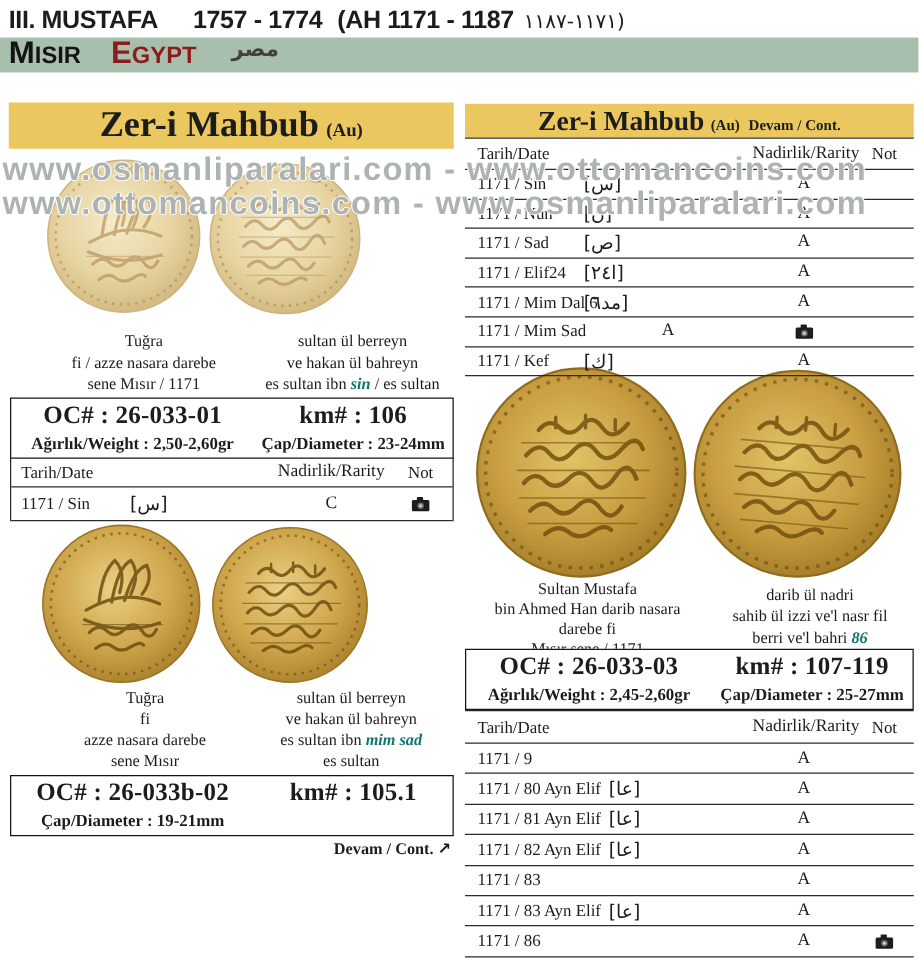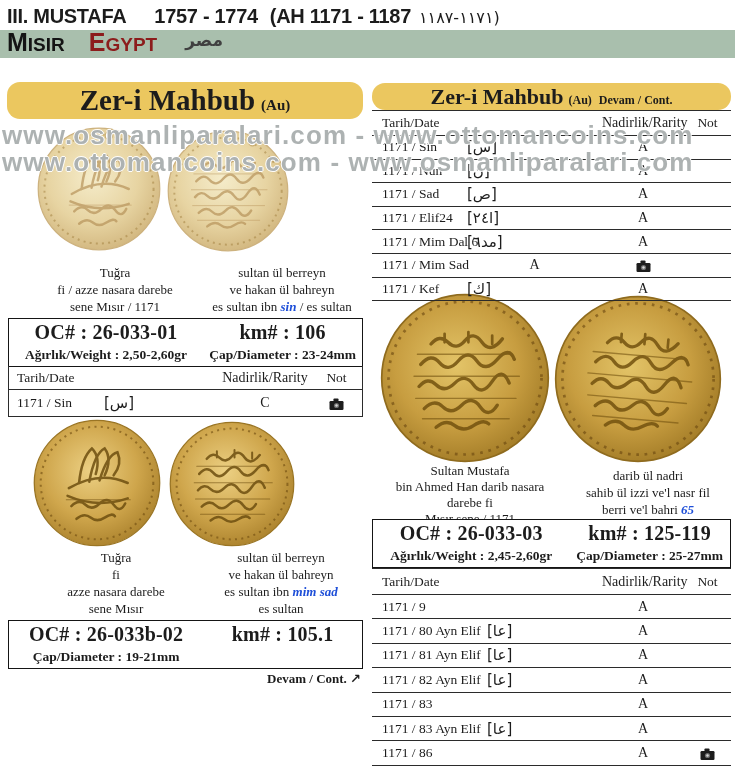--- a/index.html
+++ b/index.html
@@ -29,21 +29,21 @@
       text-shadow:0 1px 0 rgba(255,255,255,.95),0 -1px 0 rgba(255,255,255,.95),
                   1px 0 0 rgba(255,255,255,.95),-1px 0 0 rgba(255,255,255,.95);}
   .wm1{top:120px;}
   .wm2{top:147px;}
 
   
   .col{position:absolute;top:0;height:781px;}
   .col-left{left:7px;width:358px;}
   .col-right{left:372px;width:359px;}
 
-  .gold-band{position:absolute;background:#ebc75f;display:flex;justify-content:center;align-items:baseline;border-radius:13px;}
+  .gold-band{position:absolute;background:#ebc75f;display:flex;justify-content:center;align-items:baseline;}
   .gb-left{top:82px;left:0;width:356px;height:37px;}
   .gb-left .gb-title{font-size:29px;font-weight:bold;line-height:37px;}
   .gb-left .gb-metal{font-size:15px;font-weight:bold;margin-left:6px;}
   .gb-right{top:83px;left:0;width:359px;height:27px;}
   .gb-right .gb-title{font-size:22px;font-weight:bold;line-height:27px;}
   .gb-right .gb-metal{font-size:12px;font-weight:bold;margin-left:5px;}
   .gb-right .gb-suffix{font-size:12px;font-weight:bold;margin-left:7px;}
 
   
   .coins{position:absolute;z-index:1;}
@@ -59,21 +59,21 @@
   .coin .ink{stroke-width:2;stroke-linecap:round;}
   .coin.pale .ink{stroke:#b7935a;opacity:.7;}
   .coin.gold .ink{stroke:#6e4f10;opacity:.85;}
   .coin.deep .ink{stroke:#73520f;opacity:.85;}
   .coin .hole{fill:#ffffff;stroke:#c9ae74;stroke-width:1;}
 
   
   .caps{position:absolute;z-index:2;}
   .cap{position:absolute;text-align:center;font-size:13px;line-height:17px;}
   .cap div{white-space:nowrap;}
-  .red-em{color:#1d4ed8;font-style:italic;font-weight:bold;}
+  .red-em{color:#0f766e;font-style:italic;font-weight:bold;}
 
   
   .specbox{position:absolute;border:1.5px solid #151515;background:#fff;z-index:2;
            display:grid;grid-template-columns:55% 45%;grid-template-rows:26px 19px;align-items:center;}
   .specbox .oc,.specbox .km{font-size:20px;font-weight:bold;text-align:center;letter-spacing:0.2px;}
   .specbox .wt,.specbox .dia{font-size:13.5px;font-weight:bold;text-align:center;}
 
   
   .cat-table{position:absolute;z-index:2;background:transparent;}
   .trow{display:grid;align-items:center;border-bottom:1.2px solid #2b2b2b;}
@@ -336,27 +336,27 @@
     <div class="caps" style="top:463px;left:0;width:359px;height:58px;">
       <div class="cap" style="left:8px;width:180px;line-height:16px;">
           <div>Sultan Mustafa</div>
           <div>bin Ahmed Han darib nasara</div>
           <div>darebe fi</div>
           <div>Mısır sene / 1171</div>
         </div>
       <div class="cap" style="left:196px;width:160px;line-height:17px;padding-top:4px;">
           <div>darib ül nadri</div>
           <div>sahib ül izzi ve'l nasr fil</div>
-          <div>berri ve'l bahri <span class="red-em">65</span></div>
+          <div>berri ve'l bahri <span class="red-em">86</span></div>
         </div>
     </div>
 
     <div class="specbox" style="top:519px;left:0;width:357px;height:47px;">
       <div class="oc">OC# : 26-033-03</div>
-      <div class="km">km# : 125-119</div>
+      <div class="km">km# : 107-119</div>
       <div class="wt">Ağırlık/Weight :  2,45-2,60gr</div>
       <div class="dia">Çap/Diameter :  25-27mm</div>
     </div>
 
     <div class="cat-table rtable2" style="top:568px;left:0;width:359px;">
       <div class="trow head">
         <div class="c-date">Tarih/Date</div>
         <div class="c-mark"></div>
         <div class="c-rar">Nadirlik/Rarity</div>
         <div class="c-note">Not</div>

